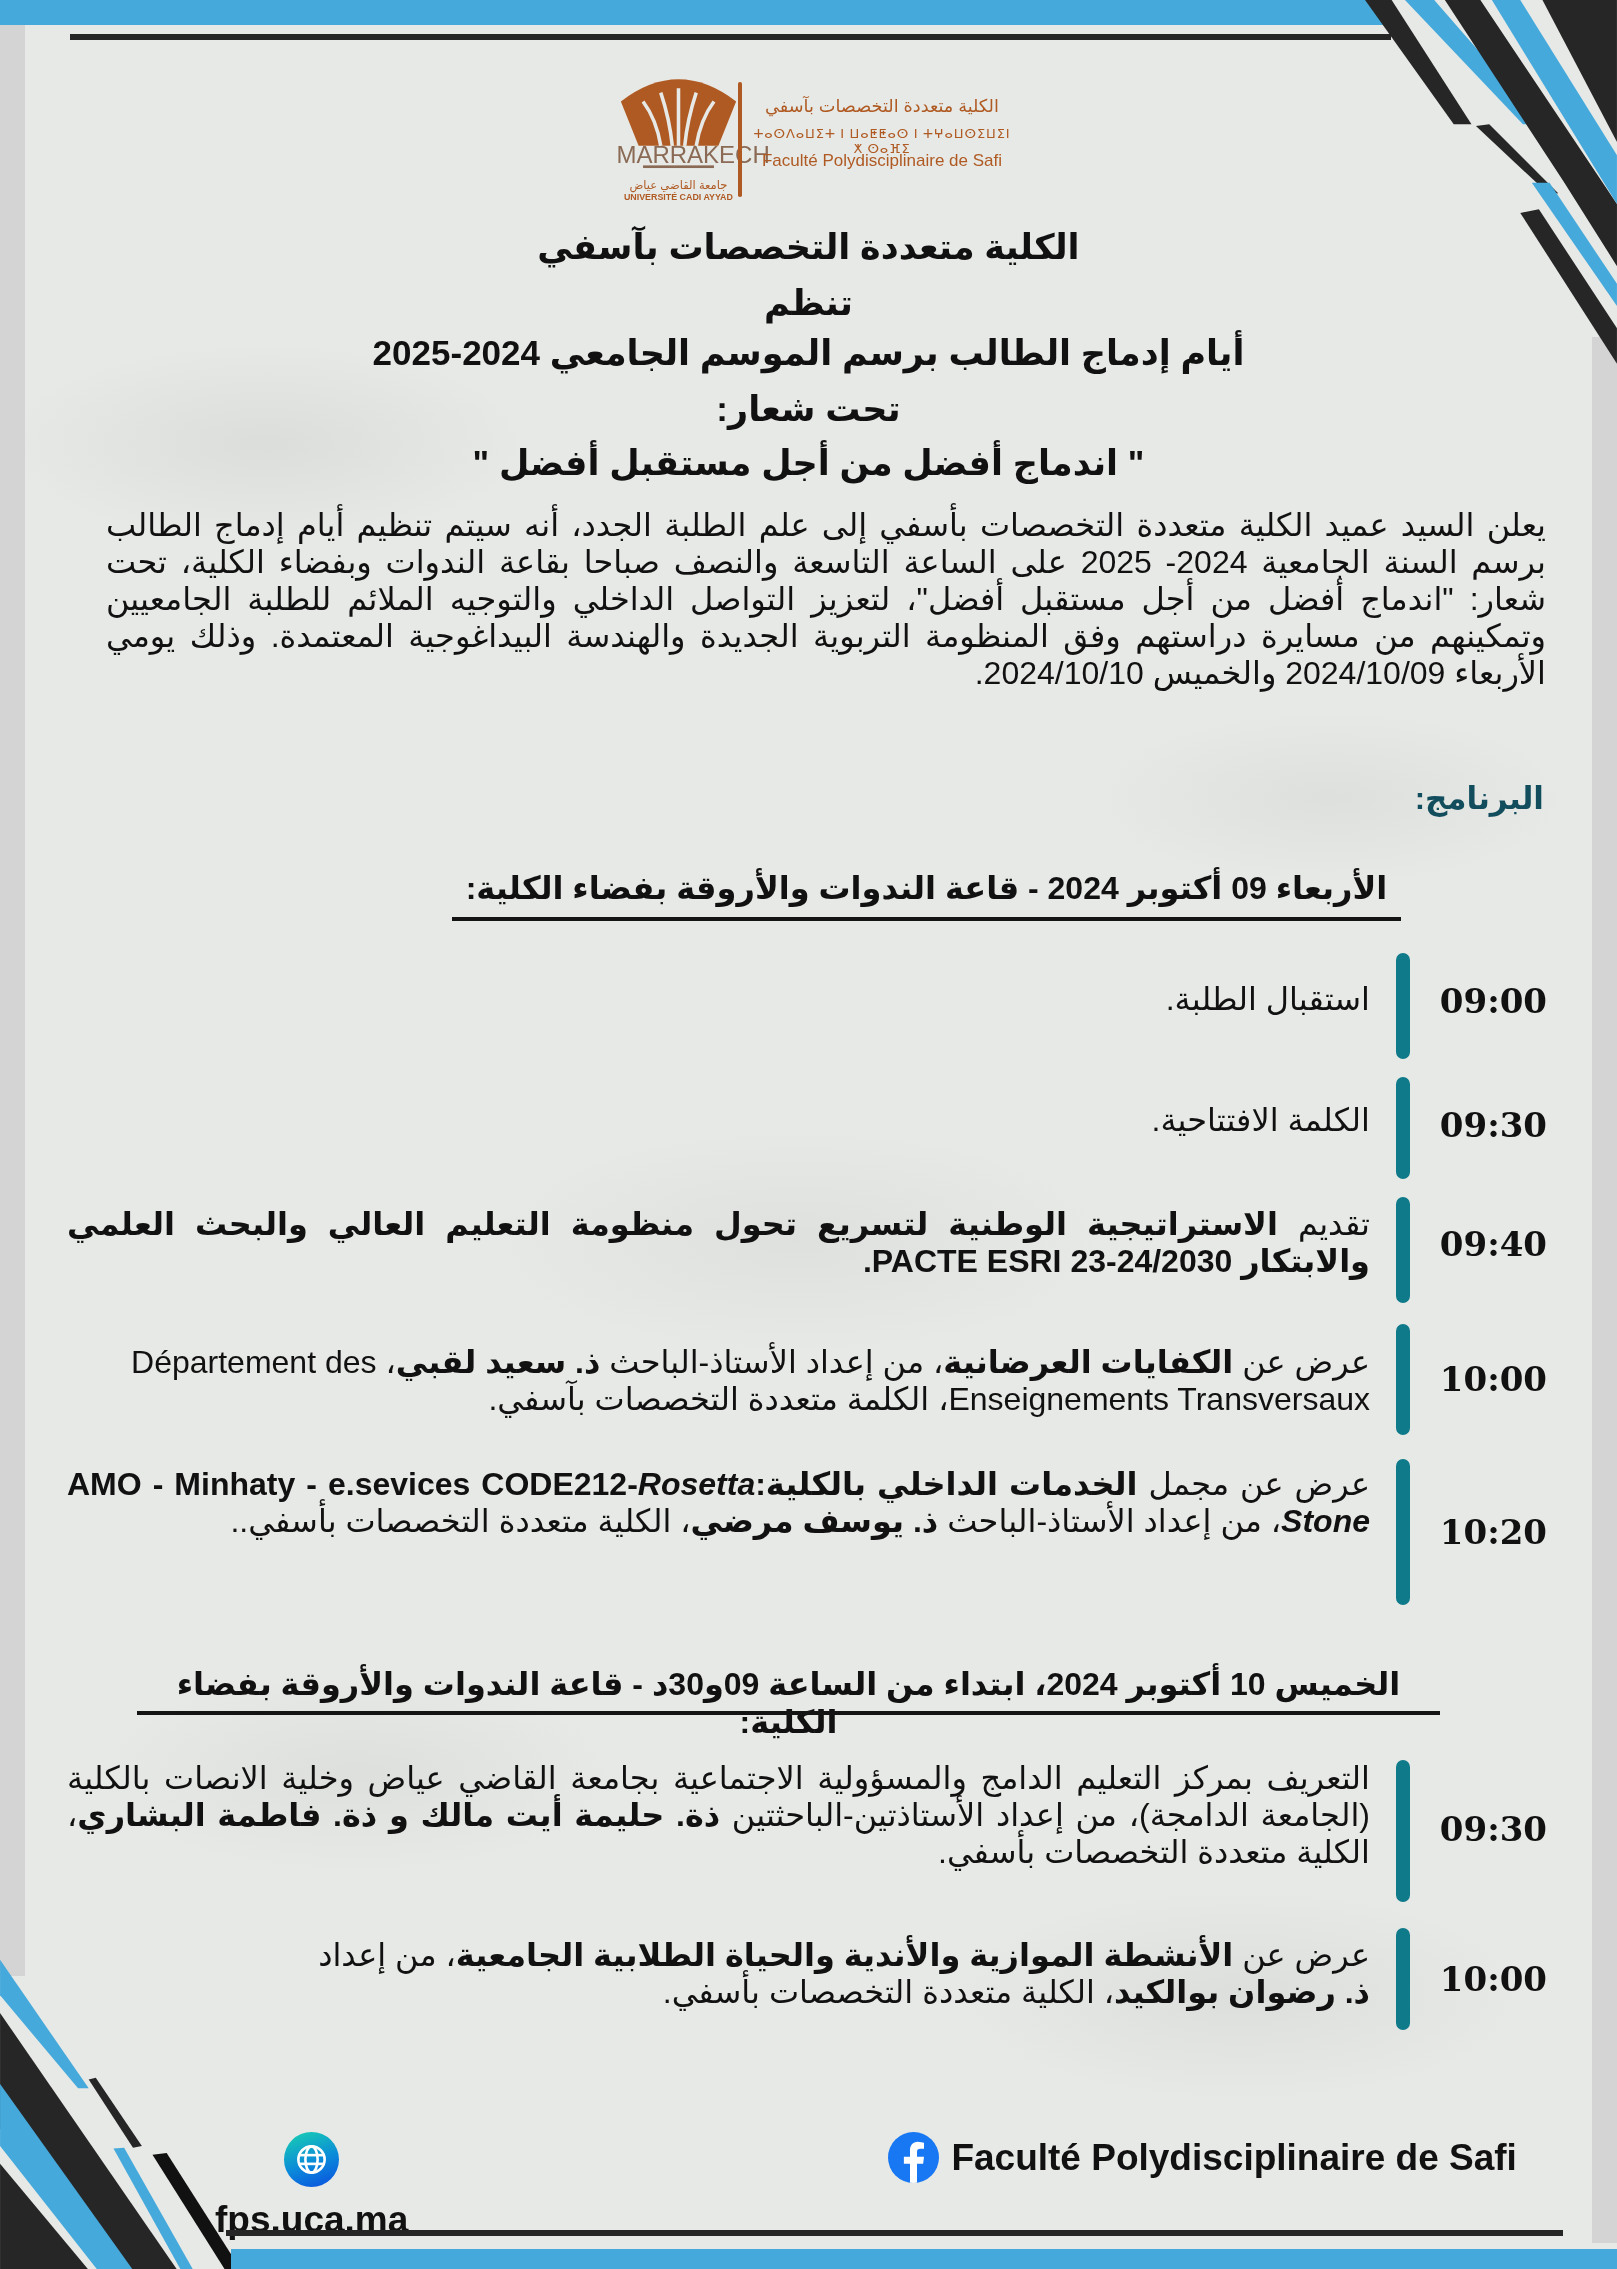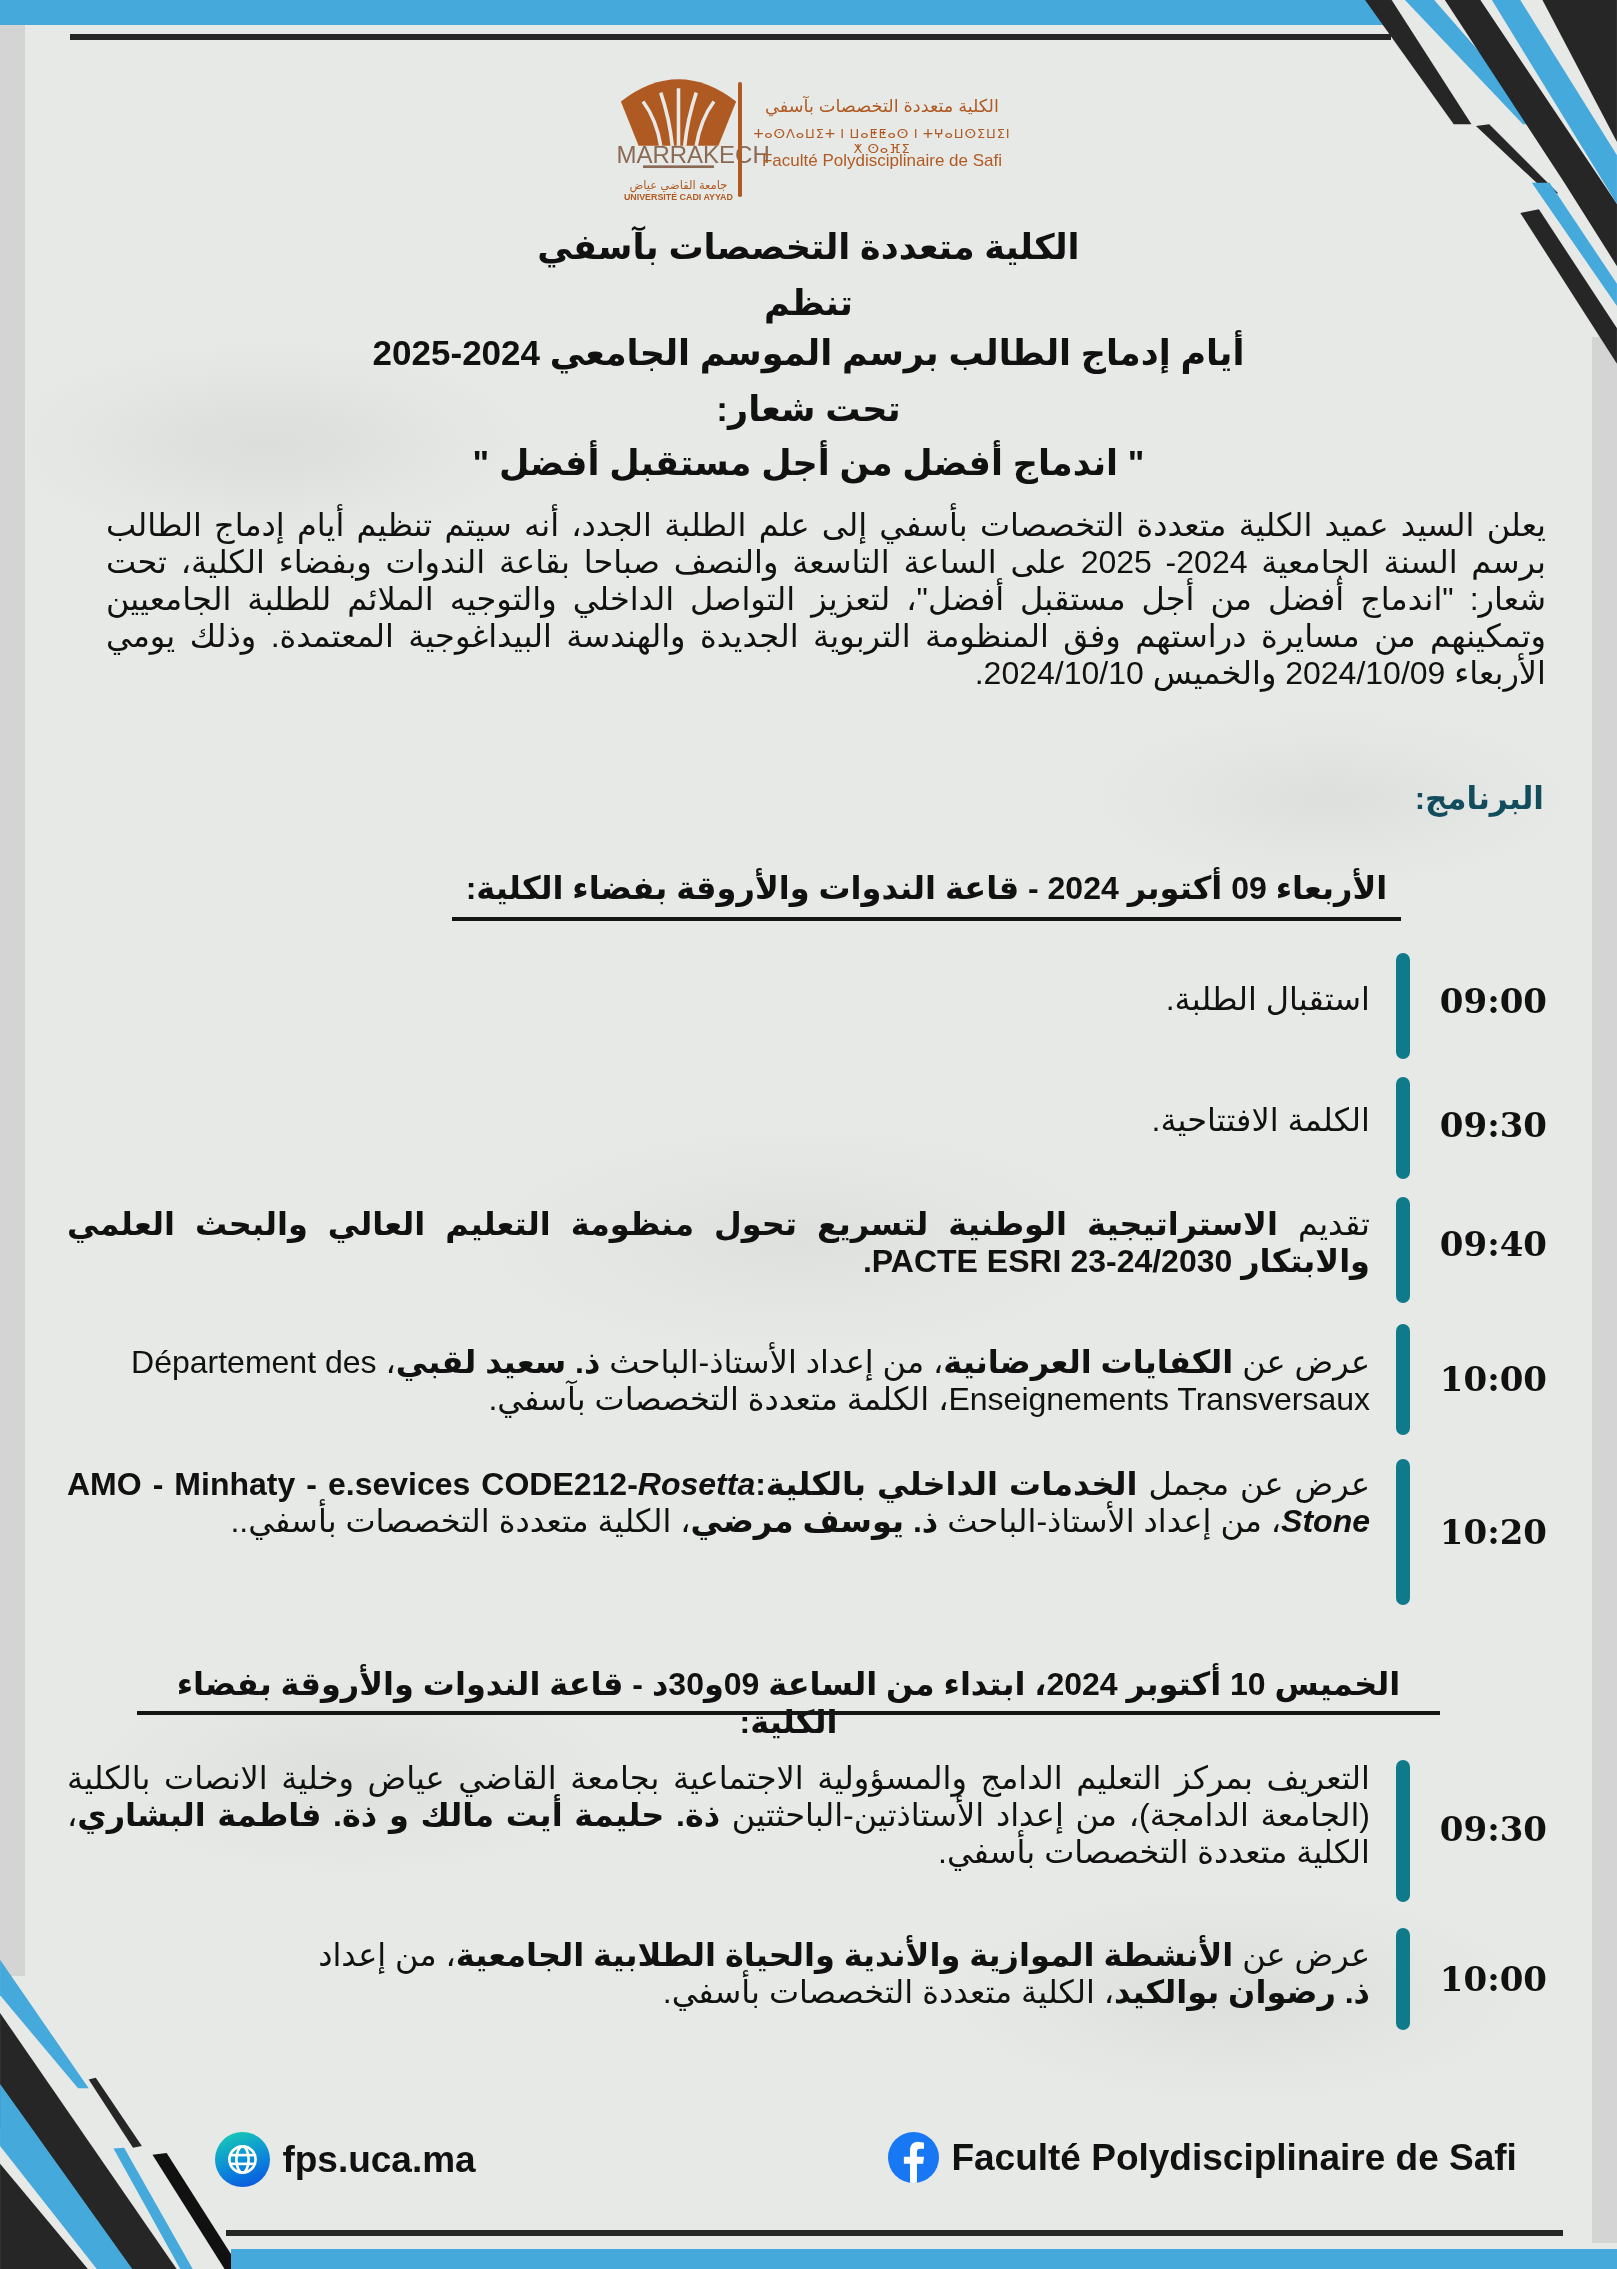--- a/index.html
+++ b/index.html
@@ -153,21 +153,21 @@
   <div class="bar" style="right:137px;top:0;height:142px;"></div>
   <div class="desc" style="right:177px;top:0;width:1303px;"><span>التعريف بمركز التعليم الدامج والمسؤولية الاجتماعية بجامعة القاضي عياض وخلية الانصات بالكلية (الجامعة الدامجة)، من إعداد الأستاذتين-الباحثتين </span><span class="b">ذة. حليمة أيت مالك و ذة. فاطمة البشاري</span><span>، الكلية متعددة التخصصات بأسفي.</span></div>
 </div>
 
 <div class="slot" style="top:1928px;height:102px;">
   <div class="time" style="top:31px;">10:00</div>
   <div class="bar" style="right:137px;top:0;height:102px;"></div>
   <div class="desc" style="right:177px;top:8.9px;width:1064px;text-align:right;"><span>عرض عن </span><span class="b">الأنشطة الموازية والأندية والحياة الطلابية الجامعية</span><span>، من إعداد </span><span class="b">ذ. رضوان بوالكيد</span><span>، الكلية متعددة التخصصات بأسفي.</span></div>
 </div>
 
-<div class="footer-link" style="left:215px;top:2132px;">
+<div class="footer-link" style="left:215px;top:2132px;flex-direction:column;">
   <span class="globe">
     <svg width="35" height="35" viewBox="0 0 40 40">
         <circle cx="20" cy="20" r="15" fill="none" stroke="#fff" stroke-width="3"></circle>
         <ellipse cx="20" cy="20" rx="7" ry="15" fill="none" stroke="#fff" stroke-width="3"></ellipse>
         <line x1="5" y1="15" x2="35" y2="15" stroke="#fff" stroke-width="3"></line>
         <line x1="5" y1="25" x2="35" y2="25" stroke="#fff" stroke-width="3"></line>
       </svg>
   </span>
   <span>fps.uca.ma</span>
 </div>

